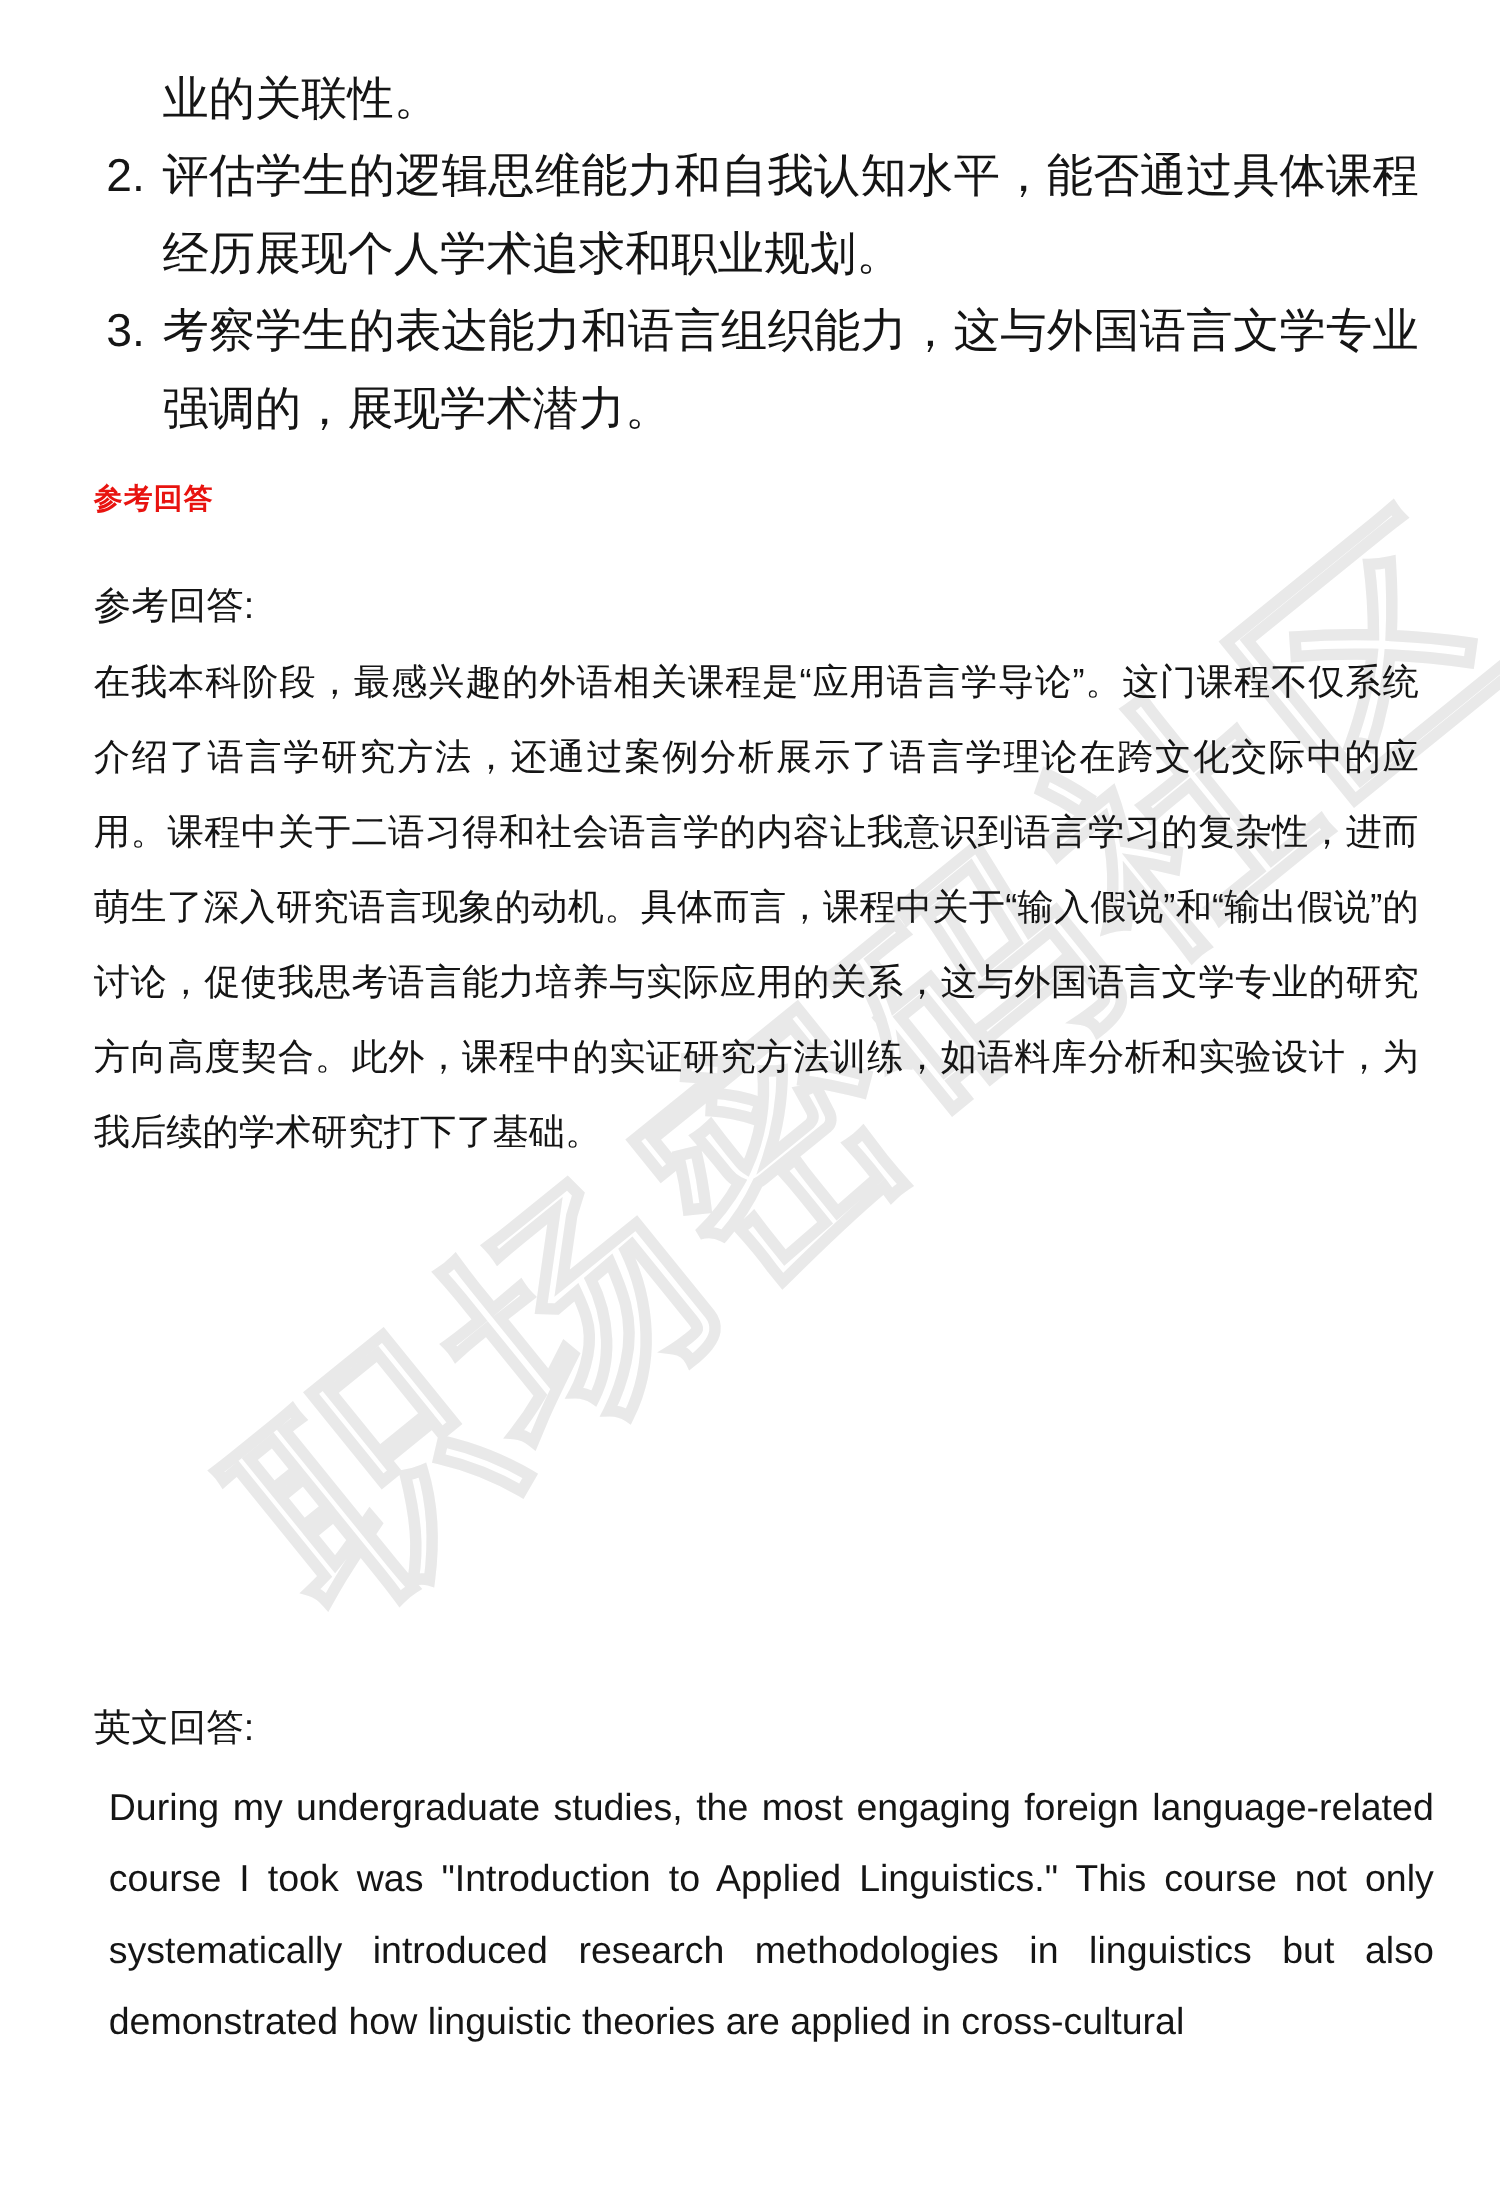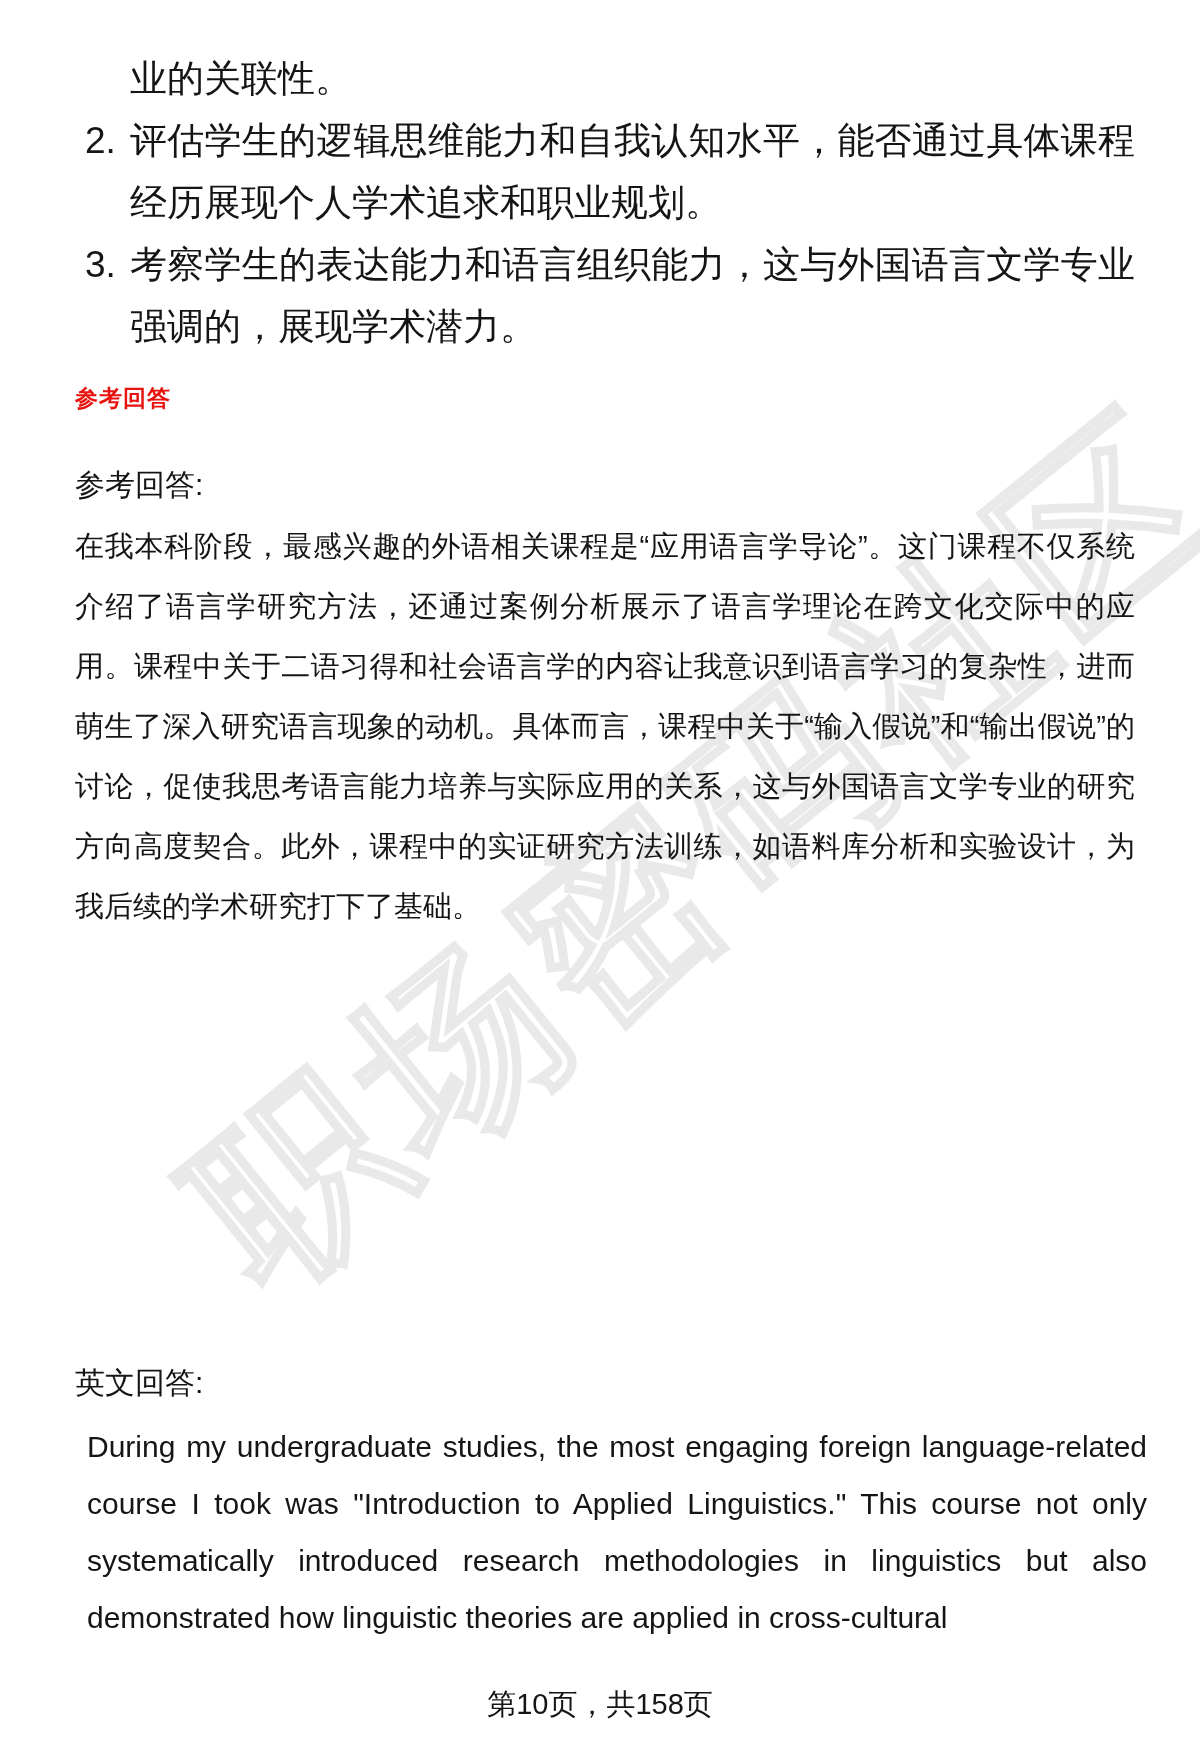--- a/index.html
+++ b/index.html
@@ -125,17 +125,14 @@
 
   <div class="layer answer-label cn-label">参考回答:</div>
 
   <div class="layer cn-para cn-para-1">在我本科阶段，最感兴趣的外语相关课程是“应用语言学导论”。这门课程不仅系统介绍了语言学研究方法，还通过案例分析展示了语言学理论在跨文化交际中的应用。课程中关于二语习得和社会语言学的内容让我意识到语言学习的复杂性，进而萌生了深入研究语言现象的动机。具体而言，课程中关于“输入假说”和“输出假说”的讨论，促使我思考语言能力培养与实际应用的关系，这与外国语言文学专业的研究方向高度契合。此外，课程中的实证研究方法训练，如语料库分析和实验设计，为我后续的学术研究打下了基础。</div>
 
 
   <div class="layer answer-label en-label">英文回答:</div>
 
   <div class="layer en-para">During my undergraduate studies, the most engaging foreign language-related course I took was "Introduction to Applied Linguistics." This course not only systematically introduced research methodologies in linguistics but also demonstrated how linguistic theories are applied in cross-cultural</div>
 
-  <div class="layer footer">
-    <span>第10页，共158页</span>
-  </div>
 
 </div>
 
 </body></html>

